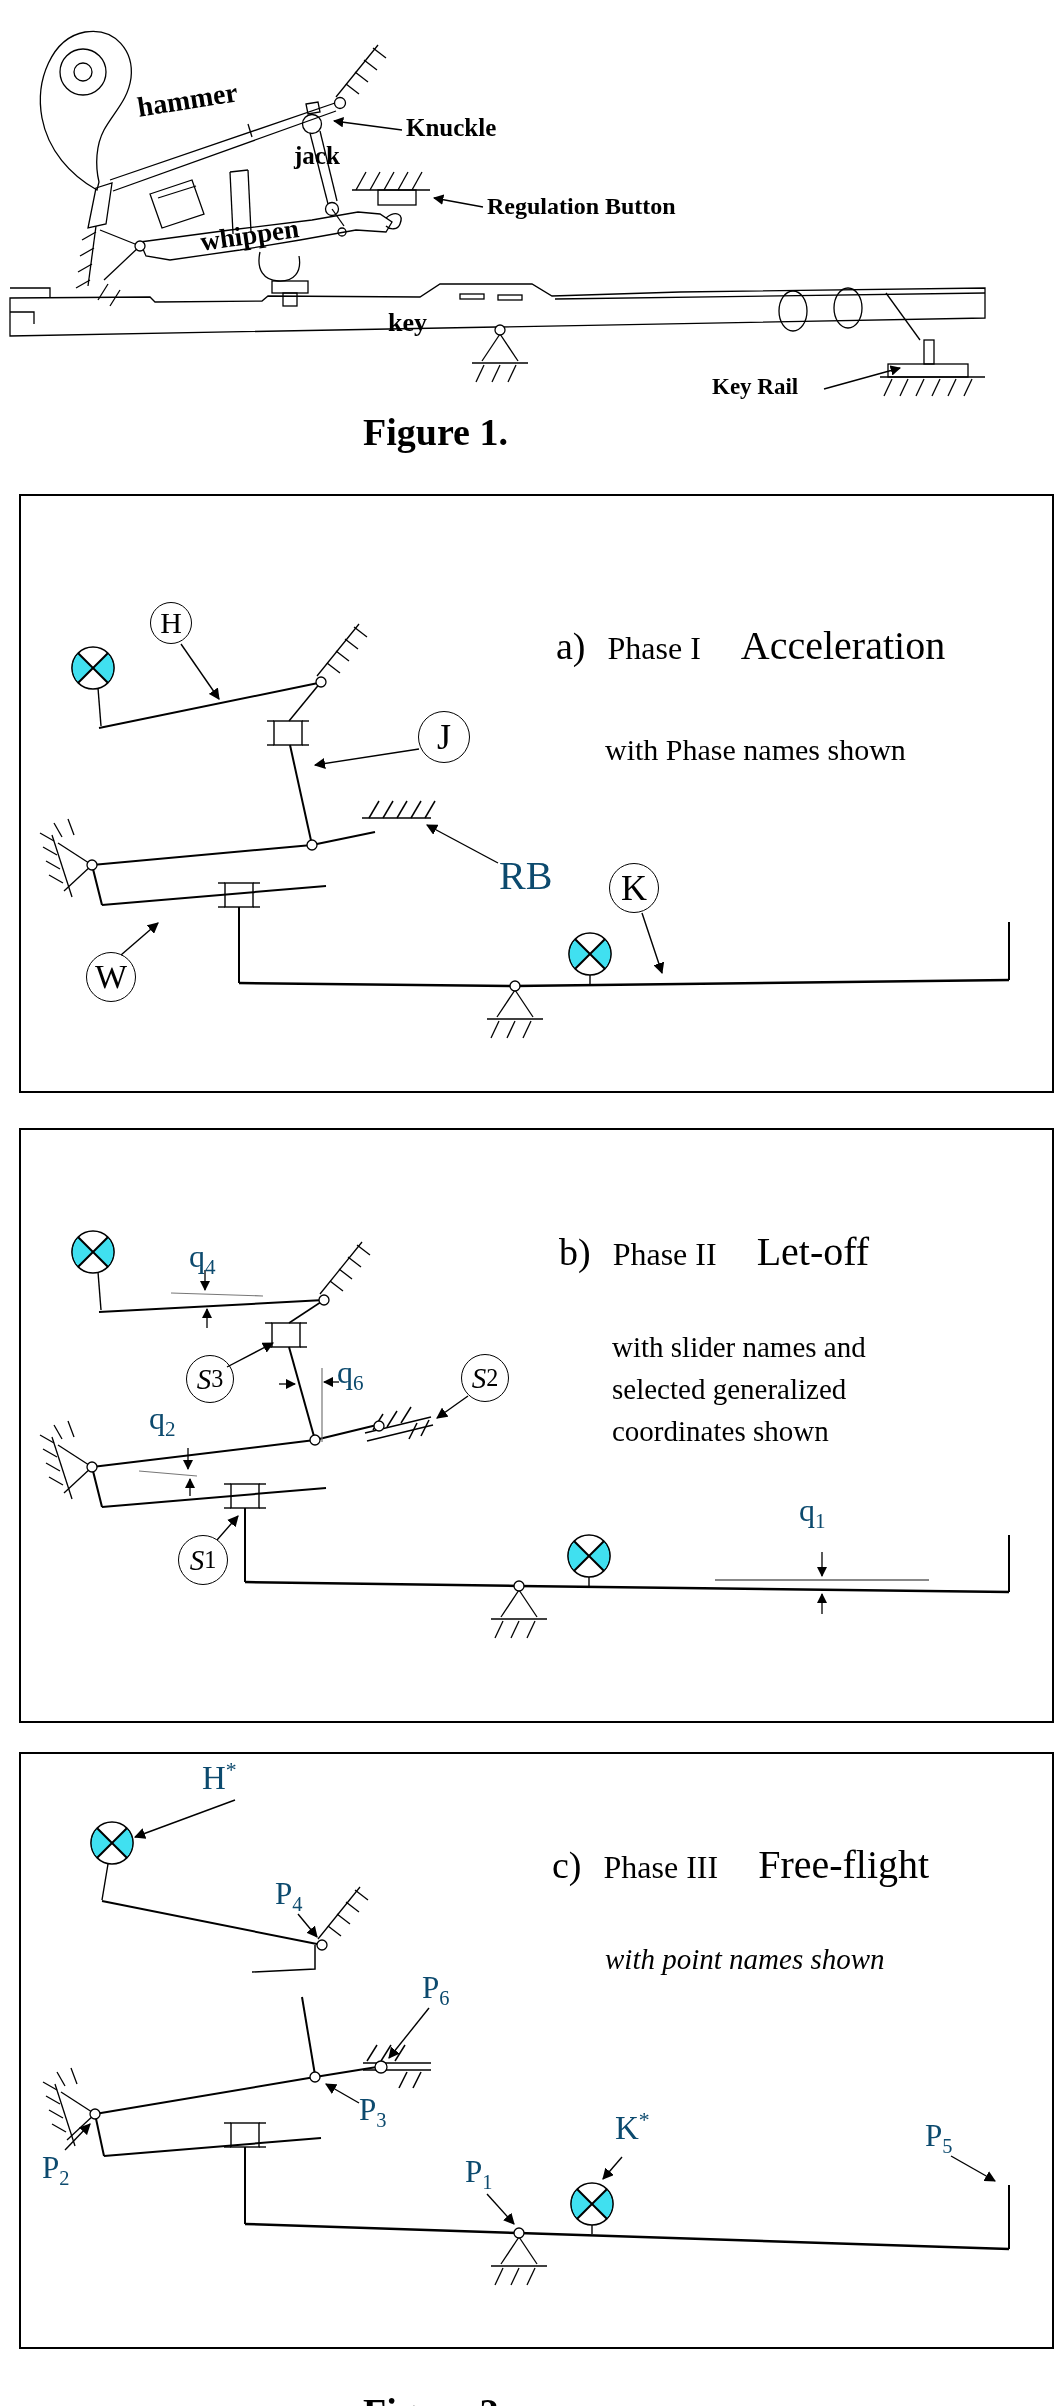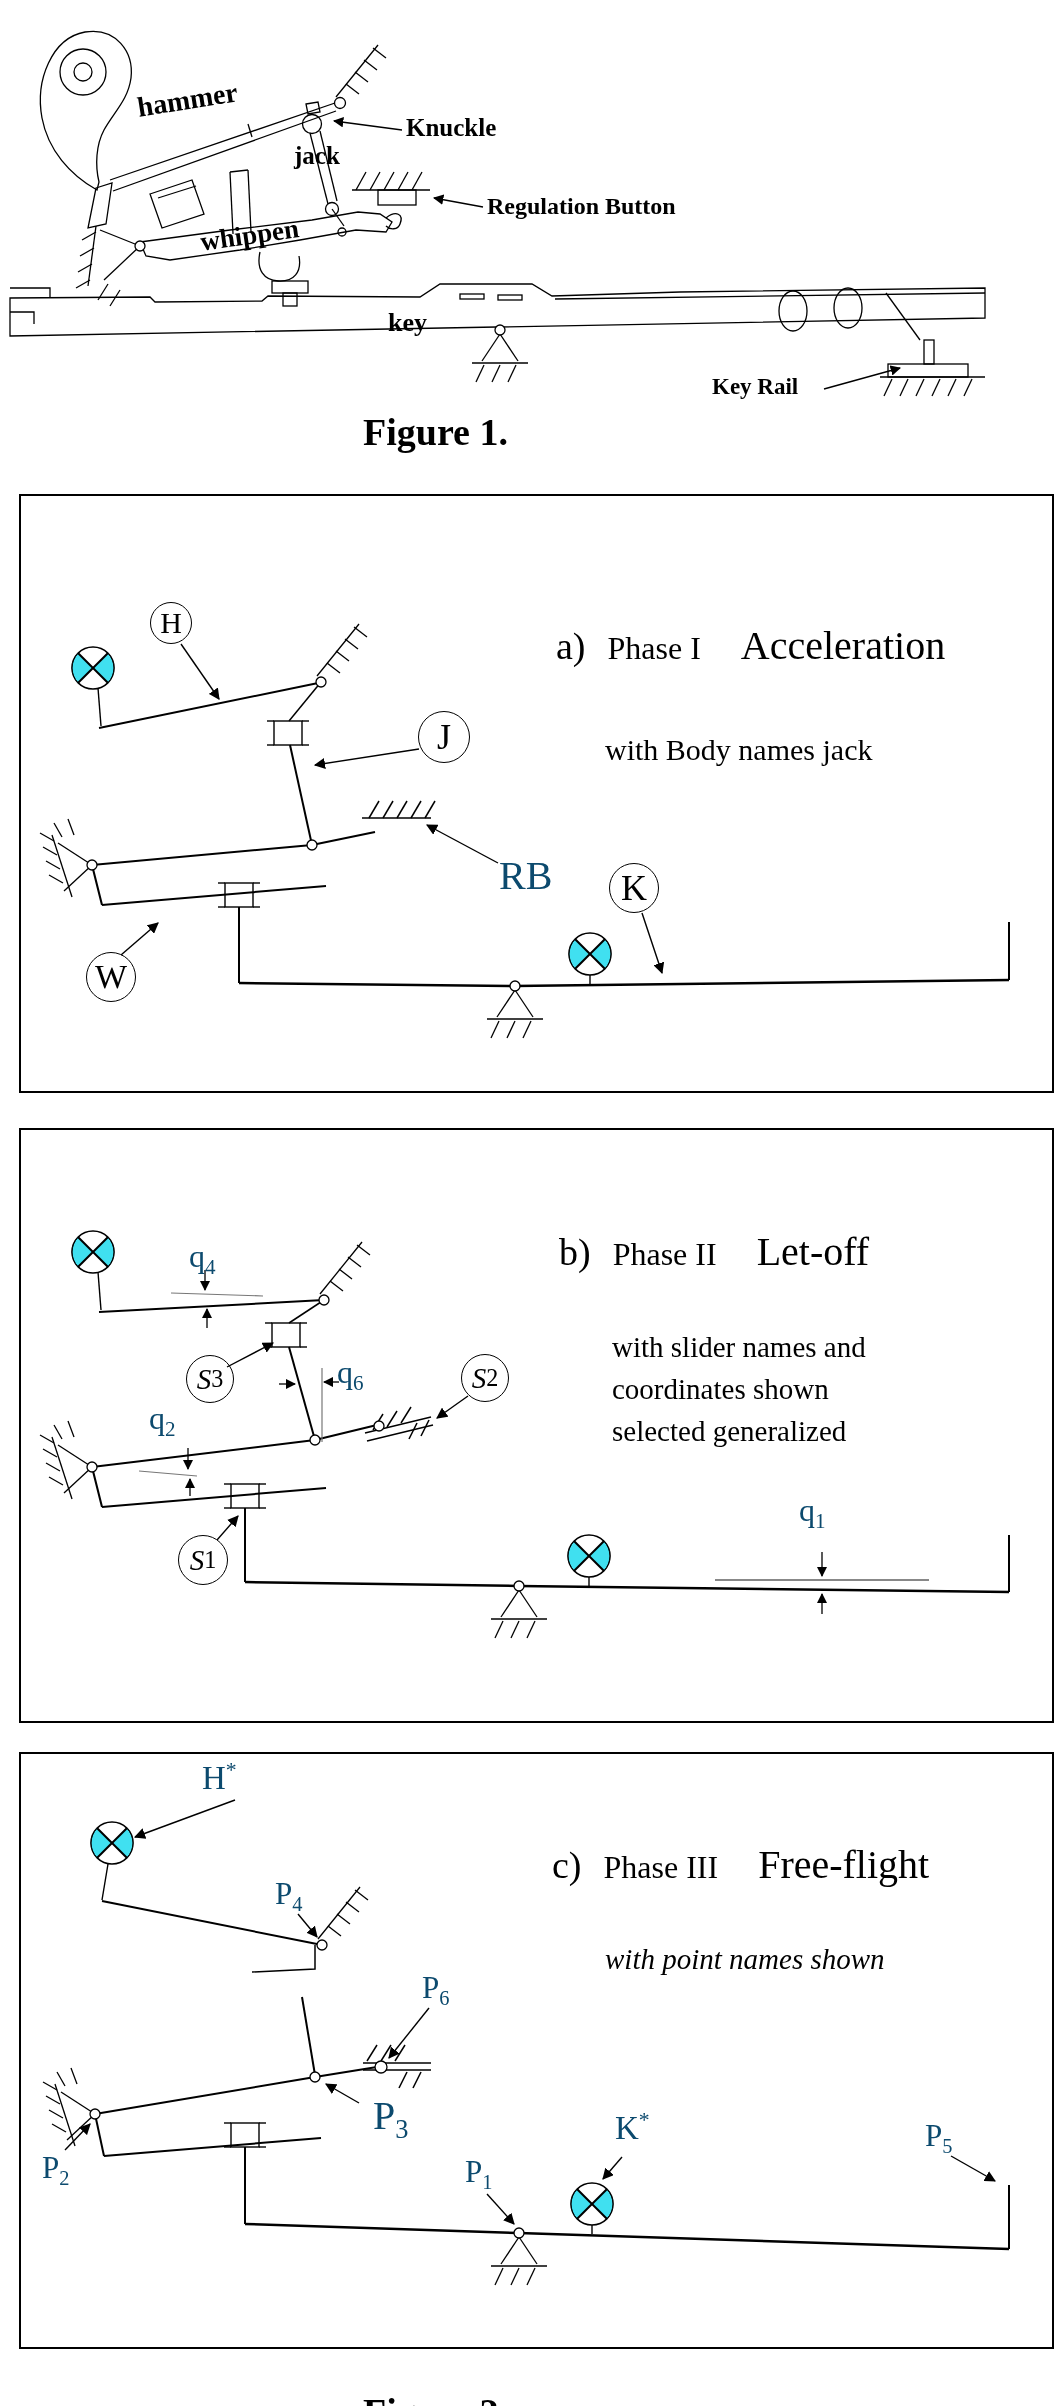--- a/index.html
+++ b/index.html
@@ -215,21 +215,21 @@
         <line x1="398" y1="253" x2="294" y2="269" marker-end="url(#pa-ah)"></line>
         <line x1="477" y1="367" x2="406" y2="329" marker-end="url(#pa-ah)"></line>
         <line x1="621" y1="417" x2="641" y2="477" marker-end="url(#pa-ah)"></line>
         <line x1="100" y1="459" x2="137" y2="427" marker-end="url(#pa-ah)"></line>
       </g>
     </g>
   </svg>
   <div class="ptitle" style="left:535px;top:126px;">
     <span class="pfx">a)</span><span class="phase">Phase I</span><span class="big">Acceleration</span>
   </div>
-  <div class="psub" style="left:584px;top:232px;">with Body names jack</div>
+  <div class="psub" style="left:584px;top:232px;">with Phase names shown</div>
   <div class="circ" style="left:129px;top:106px;width:42px;height:42px;font-size:30px;">
         <span>H</span>
       </div>
   <div class="circ" style="left:397px;top:215px;width:52px;height:52px;font-size:36px;">
         <span>J</span>
       </div>
   <div class="plabel" style="left:478px;top:356px;font-size:40px;">RB</div>
   <div class="circ" style="left:588px;top:367px;width:50px;height:50px;font-size:36px;">
         <span>K</span>
       </div>
@@ -298,22 +298,22 @@
         <line x1="447" y1="266" x2="416" y2="288" marker-end="url(#pb-ah)"></line>
         <line x1="196" y1="410" x2="217" y2="386" marker-end="url(#pb-ah)"></line>
       </g>
     </g>
   </svg>
   <div class="ptitle" style="left:538px;top:98px;">
     <span class="pfx">b)</span><span class="phase">Phase II</span><span class="big">Let-off</span>
   </div>
   <div class="psub" style="left:591px;top:196px;font-size:29px;">
     <div>with slider names and</div>
+    <div>selected generalized</div>
     <div>coordinates shown</div>
-    <div>selected generalized</div>
   </div>
   <div class="plabel" style="left:168px;top:108px;font-size:32px;"><span>q</span><sub>4</sub></div>
   <div class="plabel" style="left:316px;top:224px;font-size:32px;"><span>q</span><sub>6</sub></div>
   <div class="plabel" style="left:128px;top:270px;font-size:32px;"><span>q</span><sub>2</sub></div>
   <div class="plabel" style="left:778px;top:362px;font-size:32px;"><span>q</span><sub>1</sub></div>
   <div class="circ" style="left:165px;top:225px;width:48px;height:48px;font-size:29px;">
         <span class="it">S</span>
         <sub>3</sub>
       </div>
   <div class="circ" style="left:440px;top:224px;width:48px;height:48px;font-size:29px;">
@@ -376,21 +376,21 @@
       </g>
     </g>
   </svg>
   <div class="ptitle" style="left:531px;top:87px;">
     <span class="pfx">c)</span><span class="phase">Phase III</span><span class="big">Free-flight</span>
   </div>
   <div class="psub" style="left:584px;top:184px;font-size:29px;font-style:italic;">with point names shown</div>
   <div class="plabel" style="left:181px;top:4px;font-size:33px;"><span>H</span><sup>*</sup></div>
   <div class="plabel" style="left:254px;top:122px;font-size:31px;"><span>P</span><sub>4</sub></div>
   <div class="plabel" style="left:401px;top:216px;font-size:31px;"><span>P</span><sub>6</sub></div>
-  <div class="plabel" style="left:352px;top:338px;font-size:40px;"><span>P</span><sub>3</sub></div>
+  <div class="plabel" style="left:338px;top:338px;font-size:31px;"><span>P</span><sub>3</sub></div>
   <div class="plabel" style="left:21px;top:396px;font-size:31px;"><span>P</span><sub>2</sub></div>
   <div class="plabel" style="left:444px;top:400px;font-size:31px;"><span>P</span><sub>1</sub></div>
   <div class="plabel" style="left:594px;top:354px;font-size:33px;"><span>K</span><sup>*</sup></div>
   <div class="plabel" style="left:904px;top:364px;font-size:31px;"><span>P</span><sub>5</sub></div>
 </div>
 
 <div class="caption" style="top:2390px">Figure 2.</div>
 
 </div>
 

